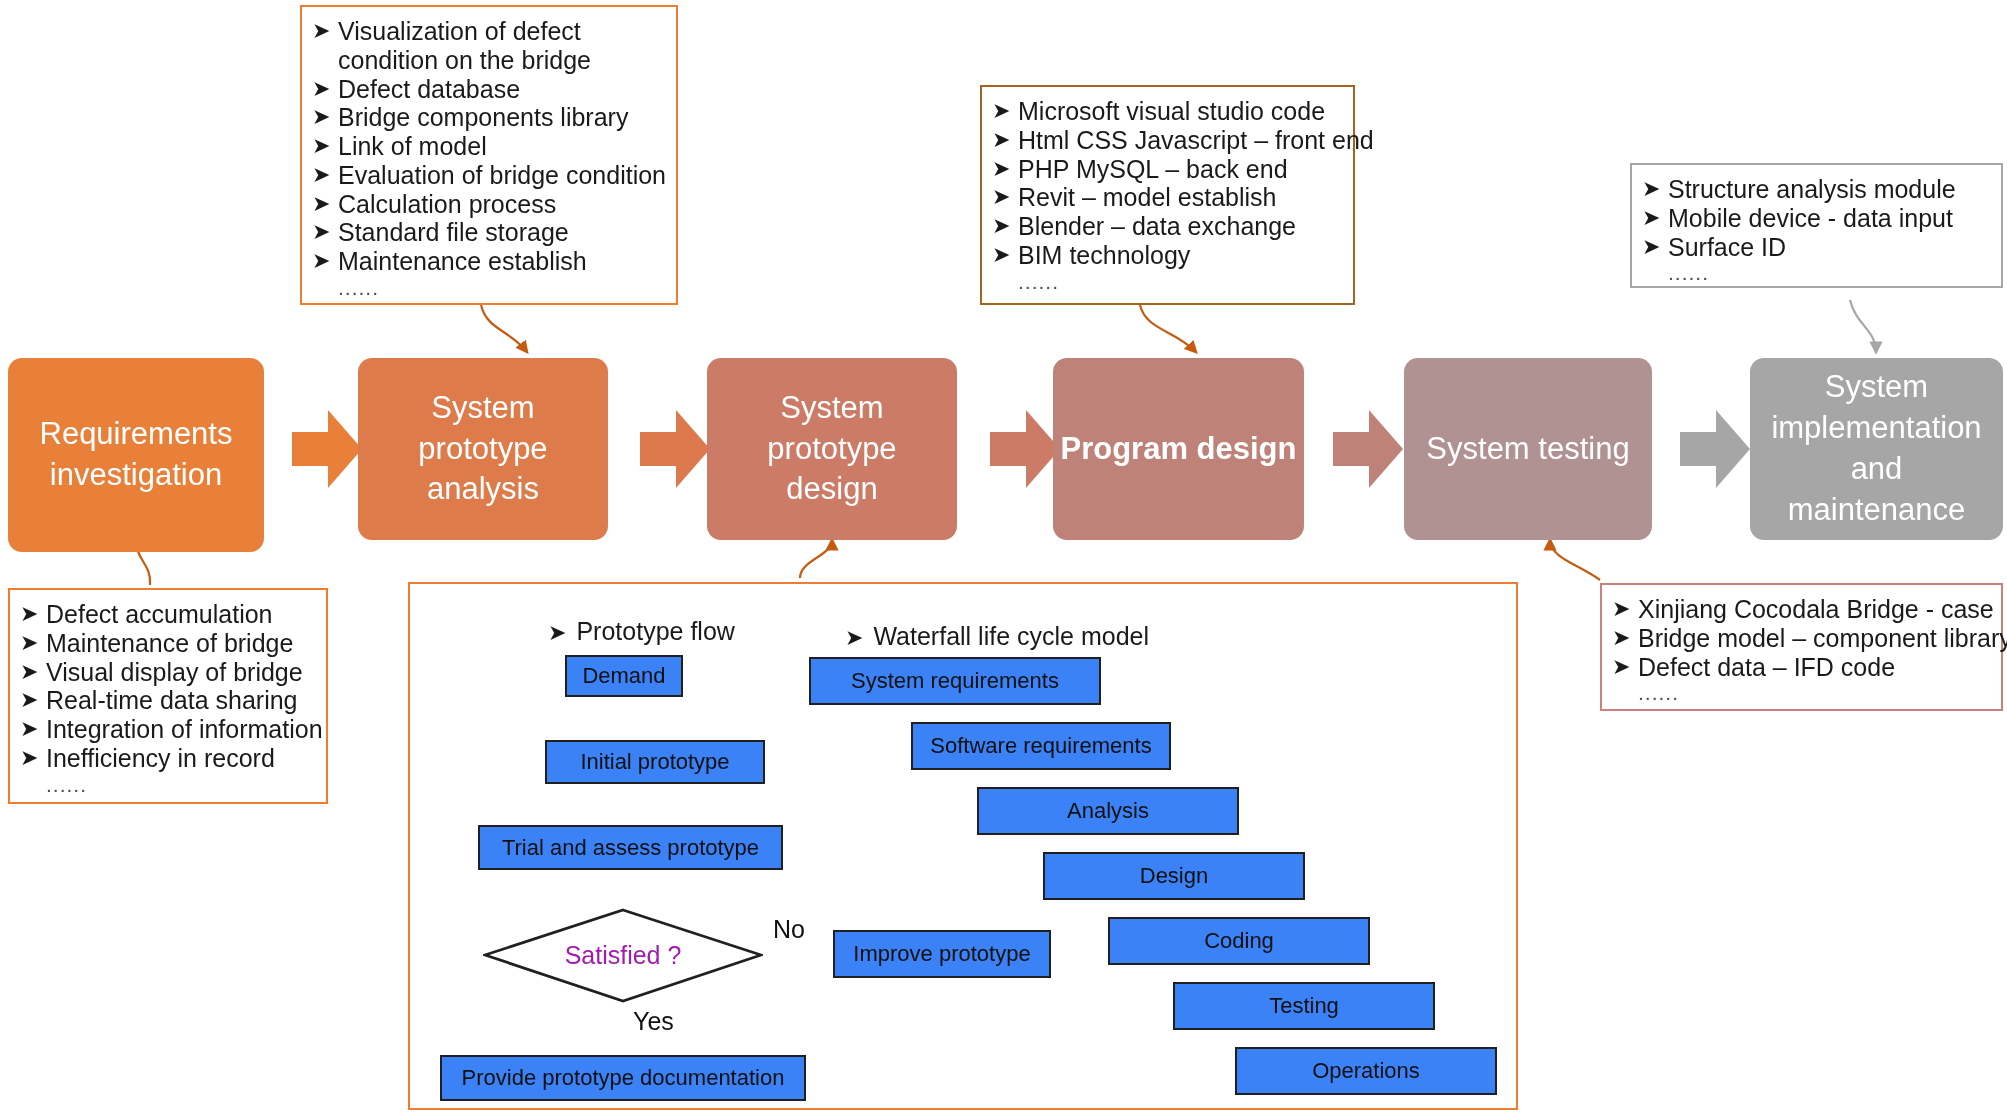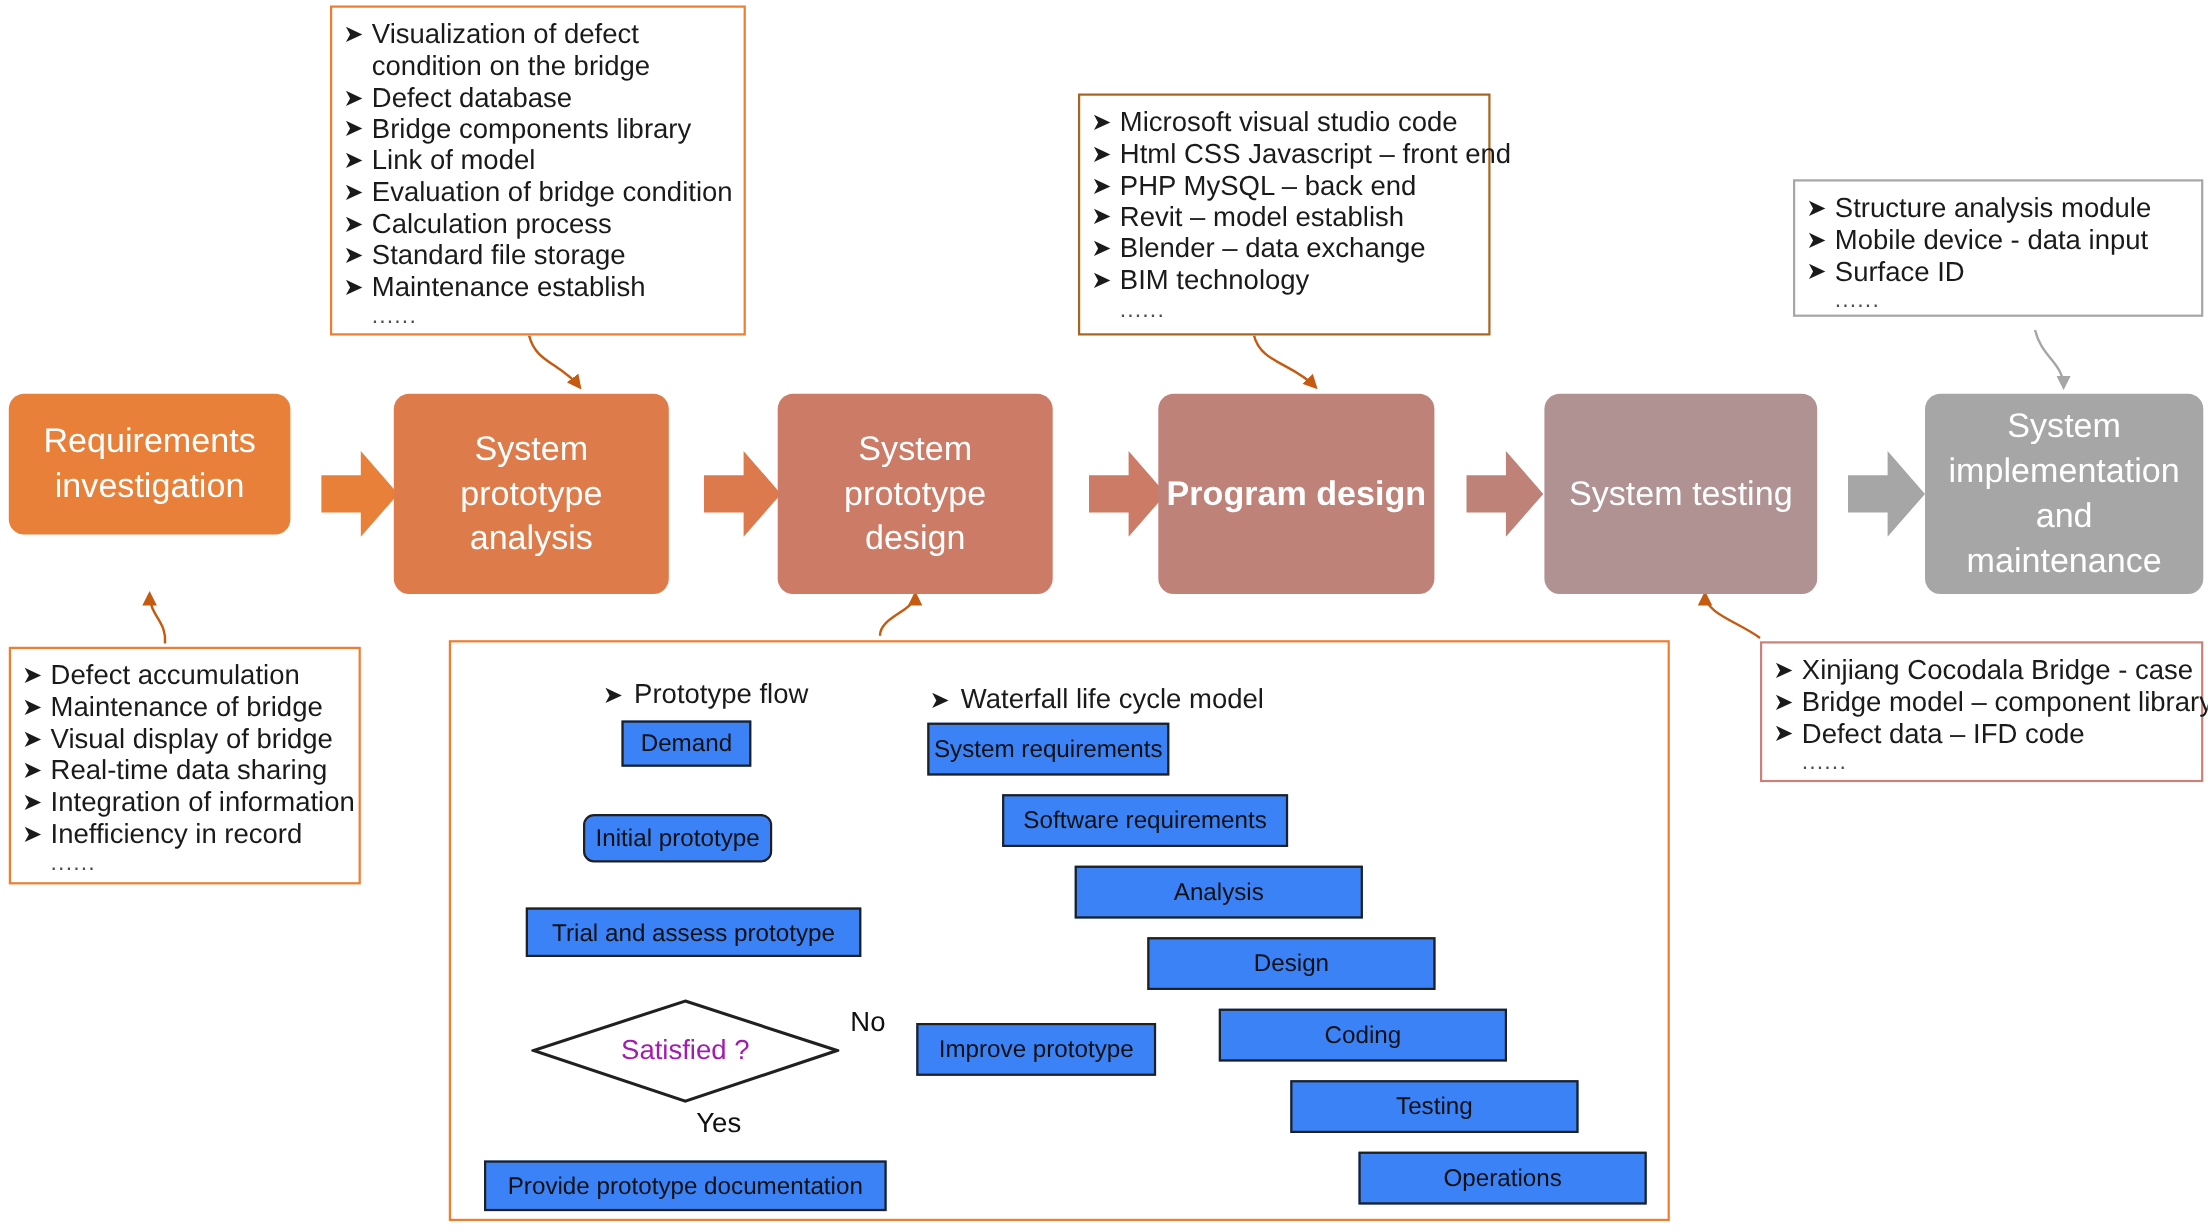--- a/index.html
+++ b/index.html
@@ -293,21 +293,21 @@
         <span class="bullet">➤</span>
         <span class="txt">Bridge model – component library</span>
       </div>
     <div class="note-line">
         <span class="bullet">➤</span>
         <span class="txt">Defect data – IFD code</span>
       </div>
     <div class="note-ellipsis">......</div>
   </div>
 
-  <div class="proc-box" style="left:8px; top:358px; width:256px; height:128px; background:#E8803A;">Requirements<br>investigation</div>
+  <div class="proc-box" style="left:8px; top:358px; width:256px; height:194px; background:#E8803A;">Requirements<br>investigation</div>
 
   <svg class="arrow-shape" style="left:292px; top:410px;" width="70" height="78" viewBox="0 0 70 78">
     <polygon points="0,22 36,22 36,0 70,39 36,78 36,56 0,56" fill="#E8803A"></polygon>
   </svg>
 
   <div class="proc-box" style="left:358px; top:358px; width:250px; height:182px; background:#DE7B4B;">System<br>prototype<br>analysis</div>
 
   <svg class="arrow-shape" style="left:640px; top:410px;" width="70" height="78" viewBox="0 0 70 78">
     <polygon points="0,22 36,22 36,0 70,39 36,78 36,56 0,56" fill="#DD7A4D"></polygon>
   </svg>
@@ -337,39 +337,39 @@
   <div class="section-head" style="left:548px; top:617px;">
     <span class="bullet">➤</span><span>Prototype flow</span>
   </div>
 
   <div class="section-head" style="left:845px; top:622px;">
     <span class="bullet">➤</span><span>Waterfall life cycle model</span>
   </div>
 
   <div class="flow-box" style="left:565px; top:655px; width:118px; height:42px;">Demand</div>
 
-  <div class="flow-box" style="left:530px; top:740px; width:172px; height:44px;border-radius:10px;">Initial prototype</div>
+  <div class="flow-box" style="left:545px; top:740px; width:220px; height:44px;">Initial prototype</div>
 
   <div class="flow-box" style="left:478px; top:825px; width:305px; height:45px;">Trial and assess prototype</div>
 
   <div class="diamond-wrap" style="left:483px; top:908px; width:280px; height:95px;">
     <svg width="280" height="95" viewBox="0 0 280 95">
       <polygon points="140,2 278,47 140,93 2,47" fill="#ffffff" stroke="#202020" stroke-width="2.8"></polygon>
     </svg>
     <div class="diamond-label" style="top:33px;">Satisfied ?</div>
   </div>
 
   <div class="edge-label" style="left:773px; top:915px;">No</div>
   <div class="edge-label" style="left:633px; top:1007px;">Yes</div>
 
   <div class="flow-box" style="left:833px; top:930px; width:218px; height:48px;">Improve prototype</div>
 
   <div class="flow-box" style="left:440px; top:1055px; width:366px; height:46px;">Provide prototype documentation</div>
 
-  <div class="flow-box" style="left:843px; top:657px; width:220px; height:48px;">System requirements</div>
+  <div class="flow-box" style="left:809px; top:657px; width:292px; height:48px;">System requirements</div>
 
   <div class="flow-box" style="left:911px; top:722px; width:260px; height:48px;">Software requirements</div>
 
   <div class="flow-box" style="left:977px; top:787px; width:262px; height:48px;">Analysis</div>
 
   <div class="flow-box" style="left:1043px; top:852px; width:262px; height:48px;">Design</div>
 
   <div class="flow-box" style="left:1108px; top:917px; width:262px; height:48px;">Coding</div>
 
   <div class="flow-box" style="left:1173px; top:982px; width:262px; height:48px;">Testing</div>

